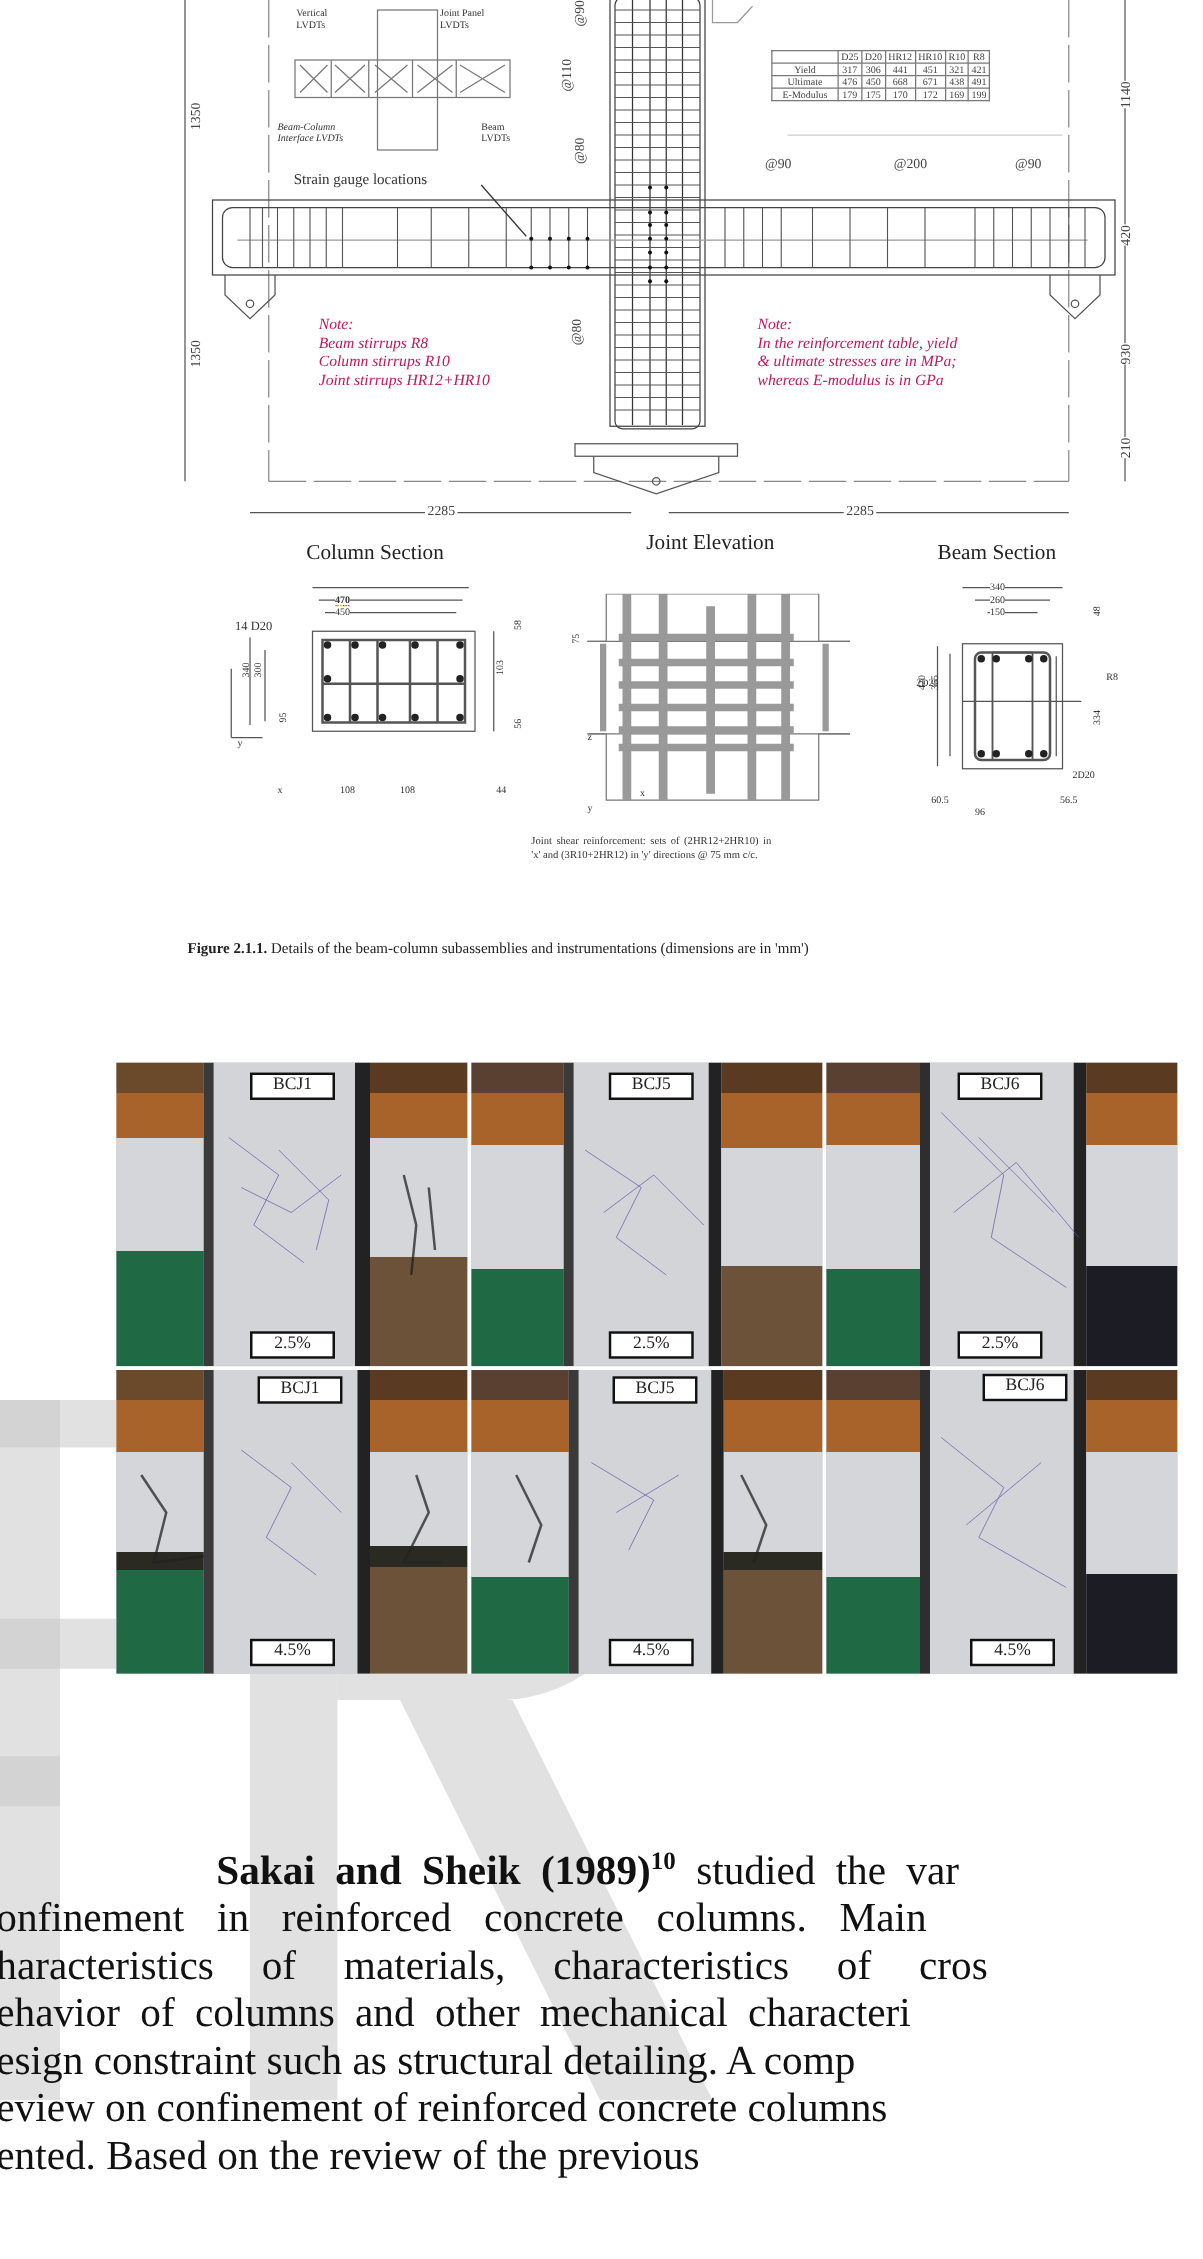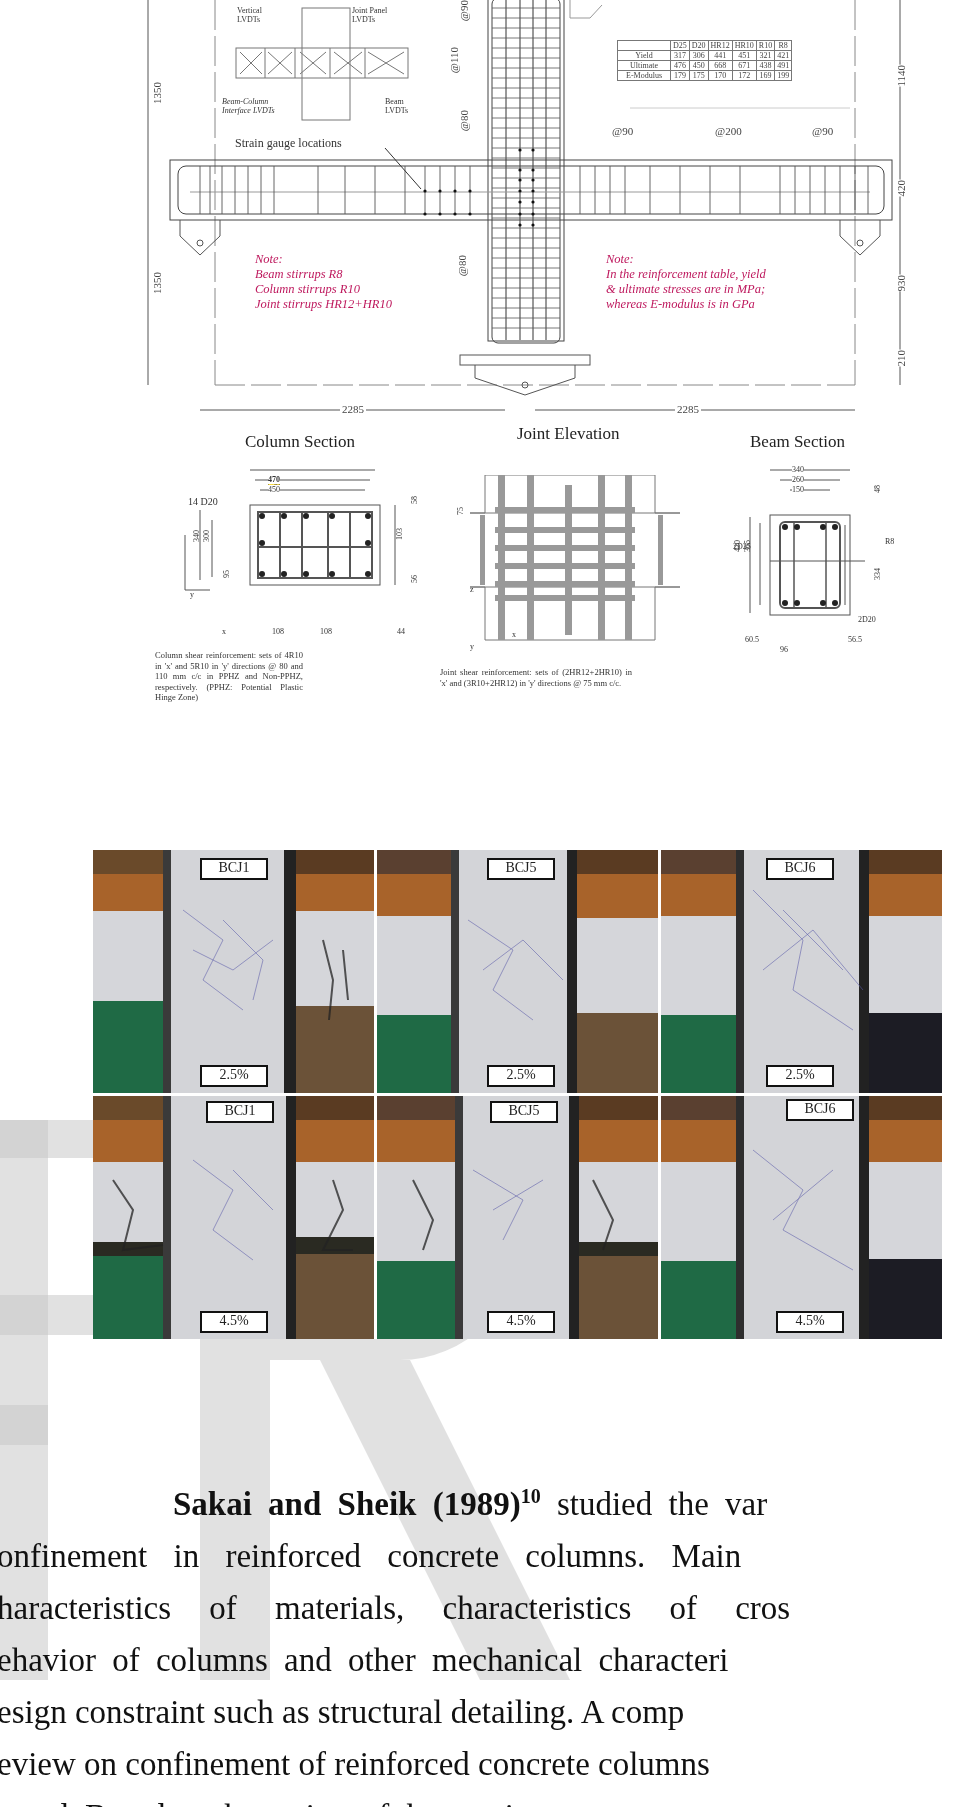--- a/index.html
+++ b/index.html
@@ -13,21 +13,21 @@
   .dim { font-size: 11px; color: #444; }
   .vert { writing-mode: vertical-rl; transform: rotate(180deg); }
   table.reinf { border-collapse: collapse; font-size: 8px; color: #444; margin-left: 24px; }
   table.reinf td { border: 1px solid #777; padding: 0 2px; text-align: center; height: 9px; line-height: 9px; }
   .fig-caption { font-size: 13.5px; color: #222; text-align: center; }
   .fig-caption b { font-weight: bold; }
   .photo-grid { display: grid; grid-template-columns: 281px 281px 281px; grid-template-rows: 243px 243px; gap: 3px; background: #fff; }
   .photo { position: relative; overflow: hidden; background: #c9c9cb; }
   .photo .wall { position: absolute; top: 0; bottom: 0; }
   .label-box { position: absolute; background: #fff; border: 2px solid #111; font-size: 14px; text-align: center; line-height: 16px; color: #222; width: 64px; height: 18px; }
-  .body-text { font-family: "Liberation Serif", serif; font-size: 33px; line-height: 52px; color: #111; white-space: nowrap; }
+  .body-text { font-family: "Liberation Serif", serif; font-size: 33px; line-height: 38px; color: #111; white-space: nowrap; }
   .wm { position: absolute; background: rgba(200,200,200,0.55); }
 </style>
 </head>
 <body>
 
 <div class="abs" style="left:0; top:1120px; width:600px; height:687px; z-index:0;">
   <div class="wm" style="left:0; top:0; width:48px; height:560px;"></div>
   <div class="wm" style="left:0; top:0; width:100px; height:38px;"></div>
   <div class="wm" style="left:0; top:175px; width:100px; height:40px;"></div>
   <div class="wm" style="left:0; top:285px; width:48px; height:40px;"></div>
@@ -317,21 +317,20 @@
   <div class="abs drawing-text tiny vert" style="left:202px; top:530px;">300</div>
   <div class="abs drawing-text tiny vert" style="left:222px; top:570px;">95</div>
   <div class="abs drawing-text tiny vert" style="left:410px; top:496px;">58</div>
   <div class="abs drawing-text tiny vert" style="left:395px; top:528px;">103</div>
   <div class="abs drawing-text tiny vert" style="left:410px; top:575px;">56</div>
   <div class="abs drawing-text tiny" style="left:190px; top:590px;">y</div>
   <div class="abs drawing-text tiny" style="left:222px; top:627px;">x</div>
   <div class="abs drawing-text tiny" style="left:272px; top:627px;">108</div>
   <div class="abs drawing-text tiny" style="left:320px; top:627px;">108</div>
   <div class="abs drawing-text tiny" style="left:397px; top:627px;">44</div>
-  <div class="abs drawing-text tiny" style="left:155px; top:650px; width:148px; font-size:8.5px; line-height:10.5px; text-align:justify;">Column shear reinforcement: sets of 4R10 in 'x' and 5R10 in 'y' directions @ 80 and 110 mm c/c in PPHZ and Non-PPHZ, respectively. (PPHZ: Potential Plastic Hinge Zone)</div>
 
   <div class="abs sect-title" style="left:517px; top:424px;">Joint Elevation</div>
   <svg class="abs" style="left:470px; top:475px;" width="210" height="180">
     <g stroke="#777" fill="none" stroke-width="1">
       <path d="M15 0 H185 V38 H210 M15 0 V38 H-10 M-10 112 H15 V165 H185 V112 H210"></path>
       <line x1="-10" y1="38" x2="210" y2="38"></line>
         <line x1="-10" y1="112" x2="210" y2="112"></line>
     </g>
     <g fill="#999">
       <rect x="28" y="0" width="7" height="165"></rect>
@@ -346,21 +345,21 @@
         <rect x="25" y="106" width="140" height="6"></rect>
         <rect x="25" y="120" width="140" height="6"></rect>
       <rect x="10" y="40" width="5" height="70"></rect>
         <rect x="188" y="40" width="5" height="70"></rect>
     </g>
   </svg>
   <div class="abs drawing-text tiny vert" style="left:456px; top:507px;">75</div>
   <div class="abs drawing-text tiny" style="left:470px; top:585px;">z</div>
   <div class="abs drawing-text tiny" style="left:512px; top:630px;">x</div>
   <div class="abs drawing-text tiny" style="left:470px; top:642px;">y</div>
-  <div class="abs drawing-text tiny" style="left:440px; top:667px; width:192px; font-size:8.5px; line-height:10.5px; text-align:justify;">Joint shear reinforcement: sets of (2HR12+2HR10) in 'x' and (3R10+2HR12) in 'y' directions @ 75 mm c/c.</div>
+  <div class="abs drawing-text tiny" style="left:425px; top:667px; width:192px; font-size:8.5px; line-height:10.5px; text-align:justify;">Joint shear reinforcement: sets of (2HR12+2HR10) in 'x' and (3R10+2HR12) in 'y' directions @ 75 mm c/c.</div>
 
   <div class="abs sect-title" style="left:750px; top:432px;">Beam Section</div>
   <svg class="abs" style="left:730px; top:465px;" width="140" height="170">
     <g stroke="#555" fill="none" stroke-width="1">
       <line x1="40" y1="5" x2="120" y2="5"></line>
         <line x1="50" y1="15" x2="110" y2="15"></line>
         <line x1="60" y1="25" x2="100" y2="25"></line>
       <rect x="40" y="50" width="80" height="100"></rect>
       <rect x="50" y="57" width="60" height="86" rx="5" stroke-width="2"></rect>
       <rect x="64" y="57" width="32" height="86" stroke-width="1.5"></rect>
@@ -387,20 +386,23 @@
   <div class="abs drawing-text tiny vert" style="left:733px; top:540px;">420</div>
   <div class="abs drawing-text tiny vert" style="left:743px; top:540px;">365</div>
   <div class="abs drawing-text tiny vert" style="left:873px; top:485px;">48</div>
   <div class="abs drawing-text tiny" style="left:885px; top:537px;">R8</div>
   <div class="abs drawing-text tiny vert" style="left:873px; top:568px;">334</div>
   <div class="abs drawing-text tiny" style="left:858px; top:615px;">2D20</div>
   <div class="abs drawing-text tiny" style="left:745px; top:635px;">60.5</div>
   <div class="abs drawing-text tiny" style="left:780px; top:645px;">96</div>
   <div class="abs drawing-text tiny" style="left:848px; top:635px;">56.5</div>
 
+  <div class="abs fig-caption" style="left:150px; top:751px; width:780px; font-size:12px; text-align:left;">
+    <b>Figure 2.1.1.</b><span> Details of the beam-column subassemblies and instrumentations (dimensions are in 'mm')</span>
+  </div>
 </div>
 
 <div class="abs" style="left:93px; top:850px; z-index:2;">
   <div class="photo-grid">
 
     <div class="photo">
       <div class="wall" style="left:0; width:70px; background:linear-gradient(#6a4a2a 0 10%, #a8632a 10% 25%, #d5d6da 25% 62%, #1f6a45 62% 100%);"></div>
       <div class="wall" style="left:70px; width:8px; background:#3a3a3a;"></div>
       <div class="wall" style="left:78px; width:113px; background:#d3d4d8;"></div>
       <div class="wall" style="left:191px; width:12px; background:#222;"></div>

